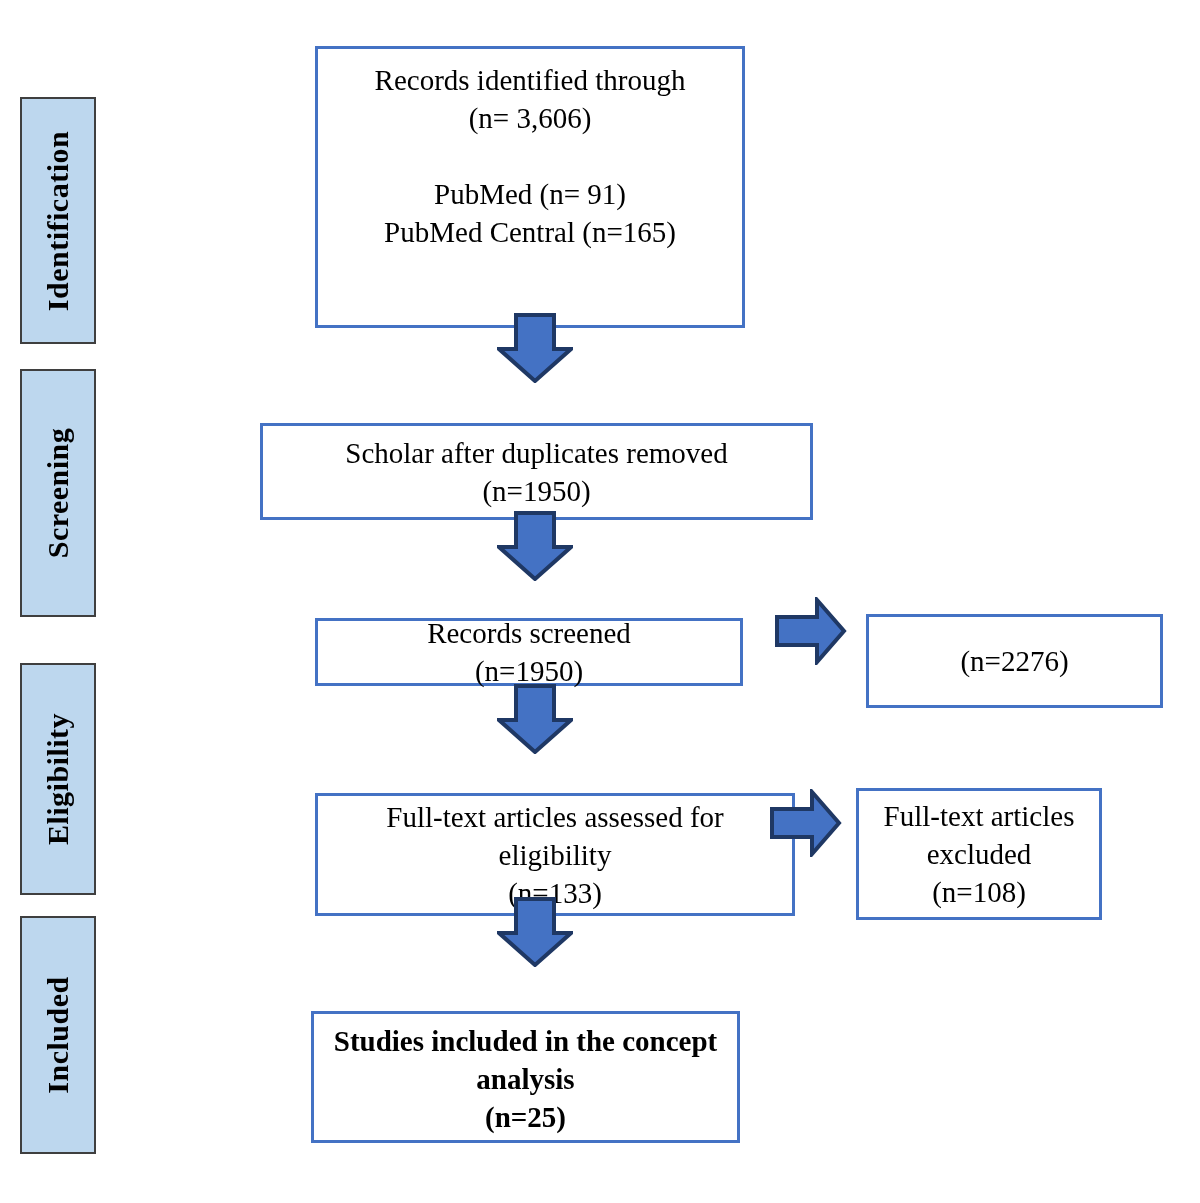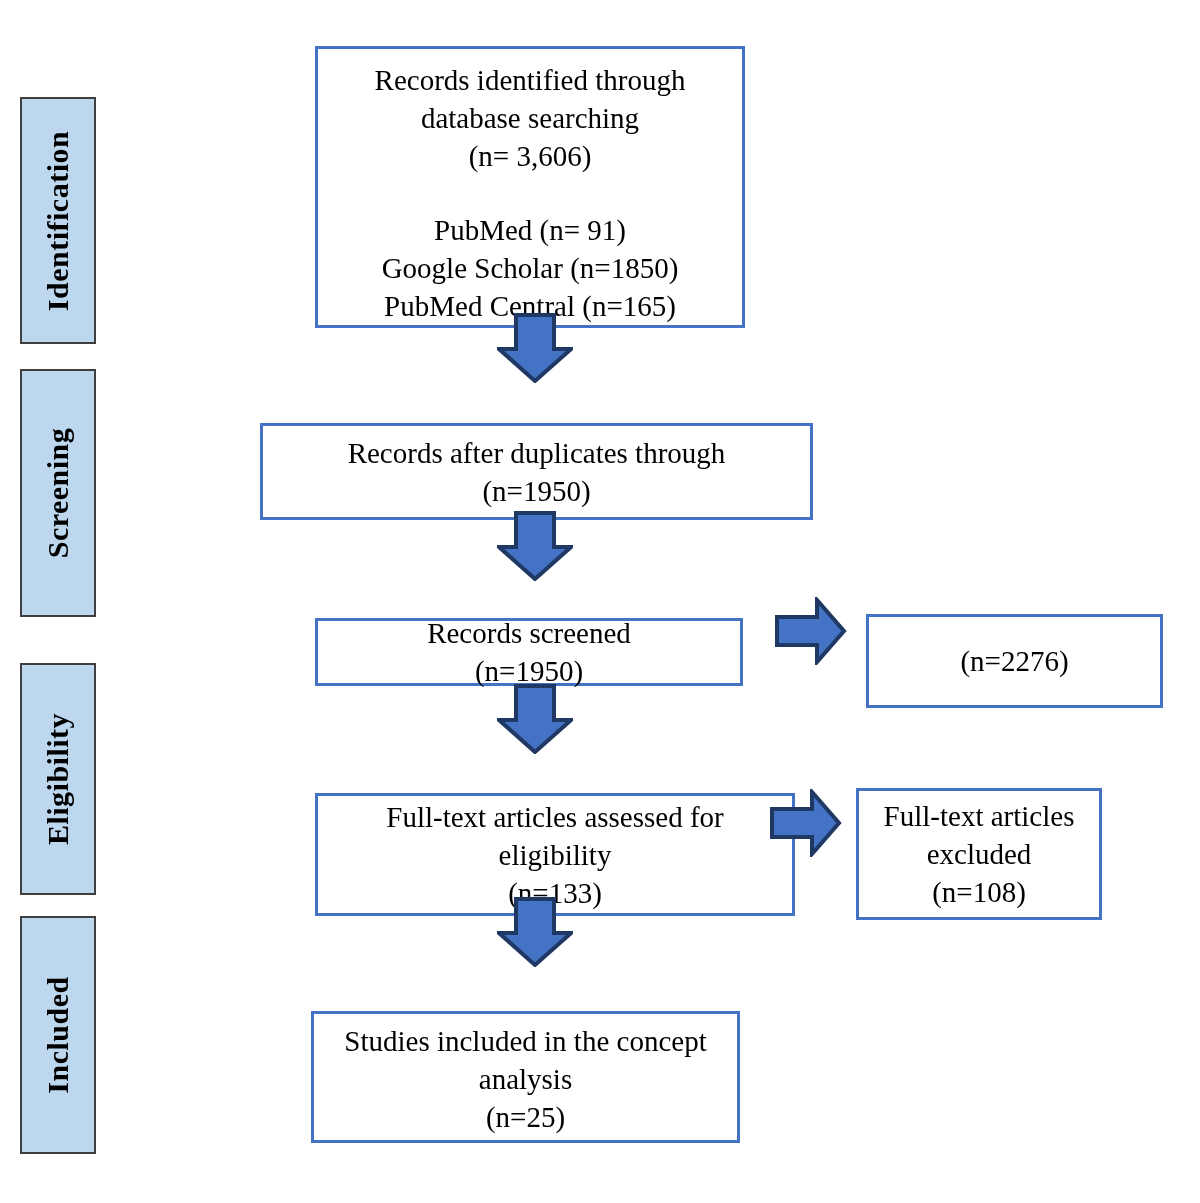--- a/index.html
+++ b/index.html
@@ -43,21 +43,21 @@
   #stage-screening      { top:369px; height:248px; }
   #stage-eligibility    { top:663px; height:232px; }
   #stage-included       { top:916px; height:238px; }
 
   #box-identified        { left:315px; top:18px;  width:430px; height:282px; padding-top:12px; }
   #box-duplicates        { left:260px; top:395px; width:553px; height:97px;  }
   #box-screened          { left:315px; top:590px; width:428px; height:68px;  }
   #box-records-excluded  { left:866px; top:586px; width:297px; height:94px;  }
   #box-fulltext          { left:315px; top:765px; width:480px; height:123px; }
   #box-fulltext-excluded { left:856px; top:760px; width:246px; height:132px; }
-  #box-studies-included  { left:311px; top:983px; width:429px; height:132px; padding-top:8px; }
+  #box-studies-included  { left:311px; top:983px; width:429px; height:132px; padding-top:8px;font-weight:bold; }
 
   #down-arrow-1 { left:497px; top:313px; }
   #down-arrow-2 { left:497px; top:511px; }
   #down-arrow-3 { left:497px; top:684px; }
   #down-arrow-4 { left:497px; top:897px; }
   #right-arrow-1 { left:775px; top:597px; }
   #right-arrow-2 { left:770px; top:789px; }
 </style>
 </head>
 <body>
@@ -72,30 +72,28 @@
   </div>
   <div class="stage" id="stage-eligibility">
     <span class="vtext">Eligibility</span>
   </div>
   <div class="stage" id="stage-included">
     <span class="vtext">Included</span>
   </div>
 
   <div class="fbox top-align" id="box-identified">
     <div class="line">Records identified through</div>
-    <div class="line">database searching</div>
     <div class="line">(n= 3,606)</div>
     <div class="spacer"></div>
     <div class="line">PubMed (n= 91)</div>
-    <div class="line">Google Scholar (n=1850)</div>
     <div class="line">PubMed Central (n=165)</div>
   </div>
 
   <div class="fbox" id="box-duplicates">
-    <div class="line">Records after duplicates through</div>
+    <div class="line">Scholar after duplicates removed</div>
     <div class="line">(n=1950)</div>
   </div>
 
   <div class="fbox" id="box-screened">
     <div class="line">Records screened</div>
     <div class="line">(n=1950)</div>
   </div>
 
   <div class="fbox" id="box-records-excluded">
     <div class="line">(n=2276)</div>

